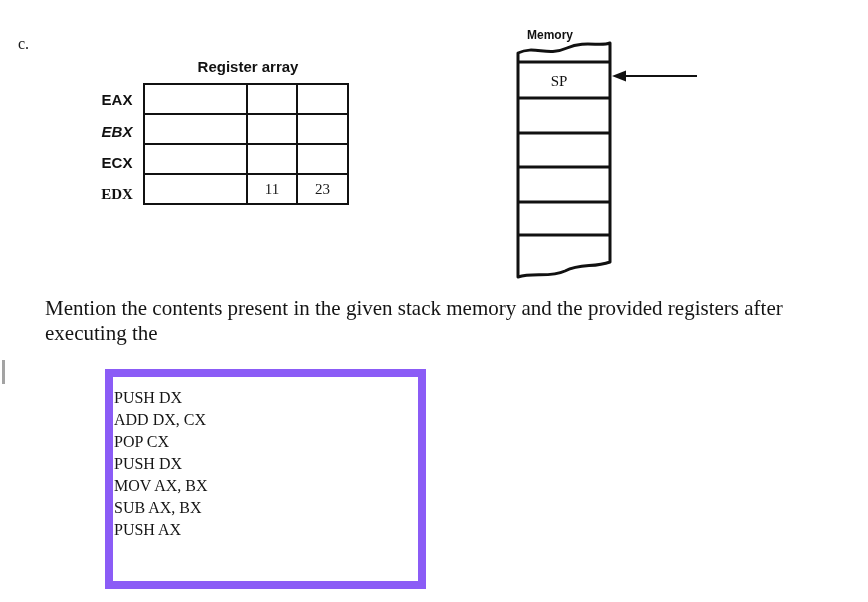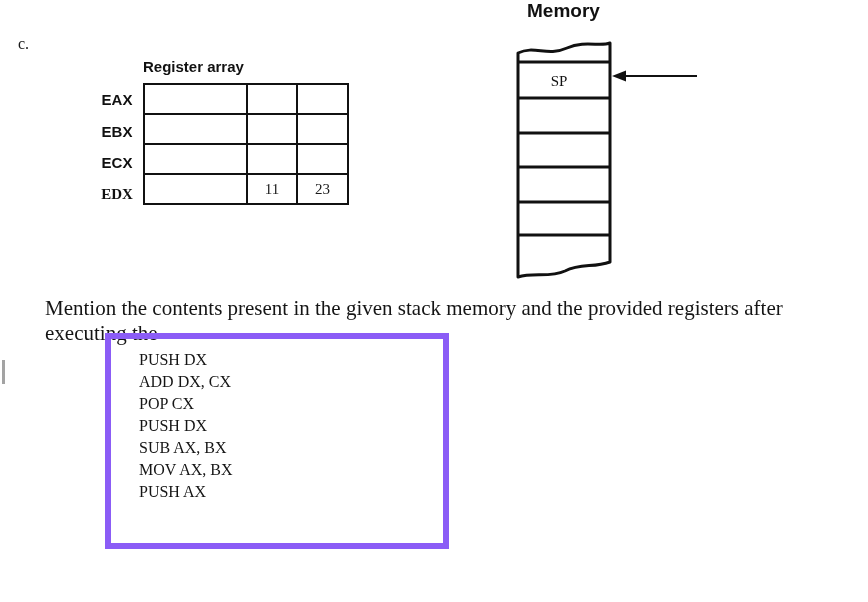--- a/index.html
+++ b/index.html
@@ -6,49 +6,49 @@
   body{
     width:868px;height:602px;position:relative;background:#ffffff;
     font-family:"Liberation Serif", serif;color:#1a1a1a;overflow:hidden;
   }
   .abs{position:absolute;}
 
   
   #part-label{left:18px;top:35px;font-size:16px;}
 
   
-  #reg-title{left:143px;top:58px;width:210px;text-align:left;
+  #reg-title{left:143px;top:58px;width:210px;text-align:center;
     font-family:"Liberation Sans", sans-serif;font-weight:bold;font-size:15px;color:#111;}
   #reg-table{left:143px;top:83px;border-collapse:collapse;}
   #reg-table td{border:2px solid #111;height:28px;padding:0;
     font-size:15px;text-align:center;vertical-align:middle;}
   #reg-table td.c-wide{width:101px;}
   #reg-table td.c-mid{width:48px;}
   #reg-table td.c-right{width:49px;border-radius:8px;}
   .reg-label{width:44px;text-align:center;
     font-family:"Liberation Sans", sans-serif;font-weight:bold;font-size:15px;color:#111;}
   #lbl-eax{left:95px;top:91px;}
-  #lbl-ebx{left:95px;top:123px;}
+  #lbl-ebx{left:95px;top:123px;font-style:italic;}
   #lbl-ecx{left:95px;top:154px;}
   #lbl-edx{left:95px;top:186px;font-family:Liberation Serif, serif;}
 
   
-  #mem-title{left:527px;top:0;font-family:"Liberation Sans", sans-serif;
-    font-weight:bold;font-size:19px;color:#111;}
+  #mem-title{left:527px;top:28px;font-family:"Liberation Sans", sans-serif;
+    font-weight:bold;font-size:12px;color:#111;}
   #mem-svg{left:505px;top:35px;}
 
   
   #question{left:45px;top:296px;width:800px;font-size:21px;line-height:25px;color:#151515;}
 
   
   #cursor-bar{left:2px;top:360px;width:3px;height:24px;background:#a3a3a3;}
 
   
-  #instr-box{left:105px;top:333px;width:304px;height:194px;
-    border:6px solid #8b5cf6;padding:10px 0 0 28px;}
+  #instr-box{left:105px;top:369px;width:304px;height:194px;
+    border:8px solid #8b5cf6;padding:10px 0 0 1px;}
   #instr-box .iline{font-size:16px;line-height:22px;color:#151515;}
 </style>
 </head>
 <body>
 
 <div class="abs" id="part-label">c.</div>
 
 <div class="abs" id="reg-title">Register array</div>
 
 <div class="abs reg-label" id="lbl-eax">EAX</div>
@@ -110,16 +110,16 @@
   <div>Mention the contents present in the given stack memory and the provided registers after executing the</div>
 </div>
 
 <div class="abs" id="cursor-bar"></div>
 
 <div class="abs" id="instr-box">
   <div class="iline">PUSH DX</div>
   <div class="iline">ADD DX, CX</div>
   <div class="iline">POP CX</div>
   <div class="iline">PUSH DX</div>
+  <div class="iline">MOV AX, BX</div>
   <div class="iline">SUB AX, BX</div>
-  <div class="iline">MOV AX, BX</div>
   <div class="iline">PUSH AX</div>
 </div>
 
 </body></html>

